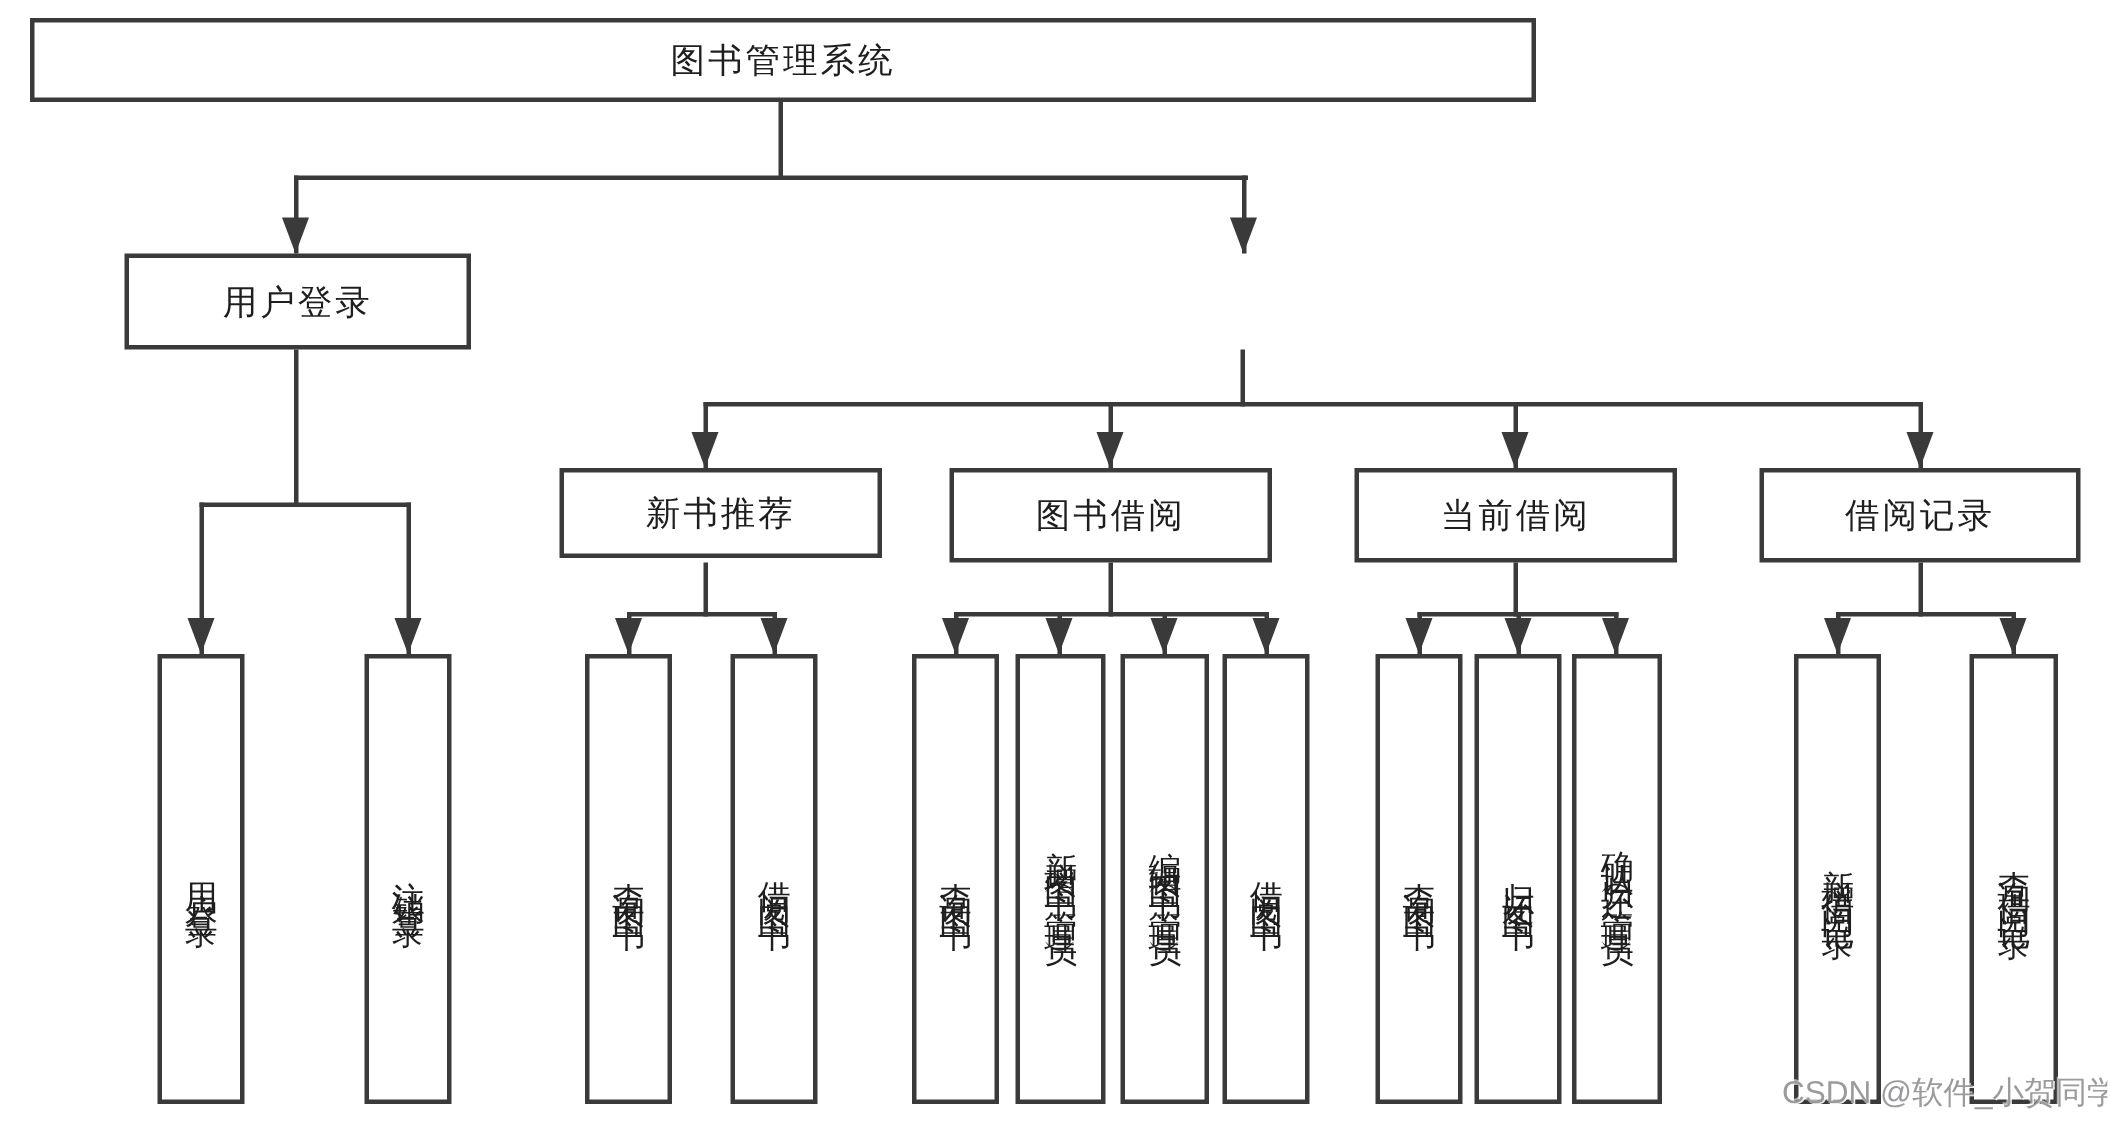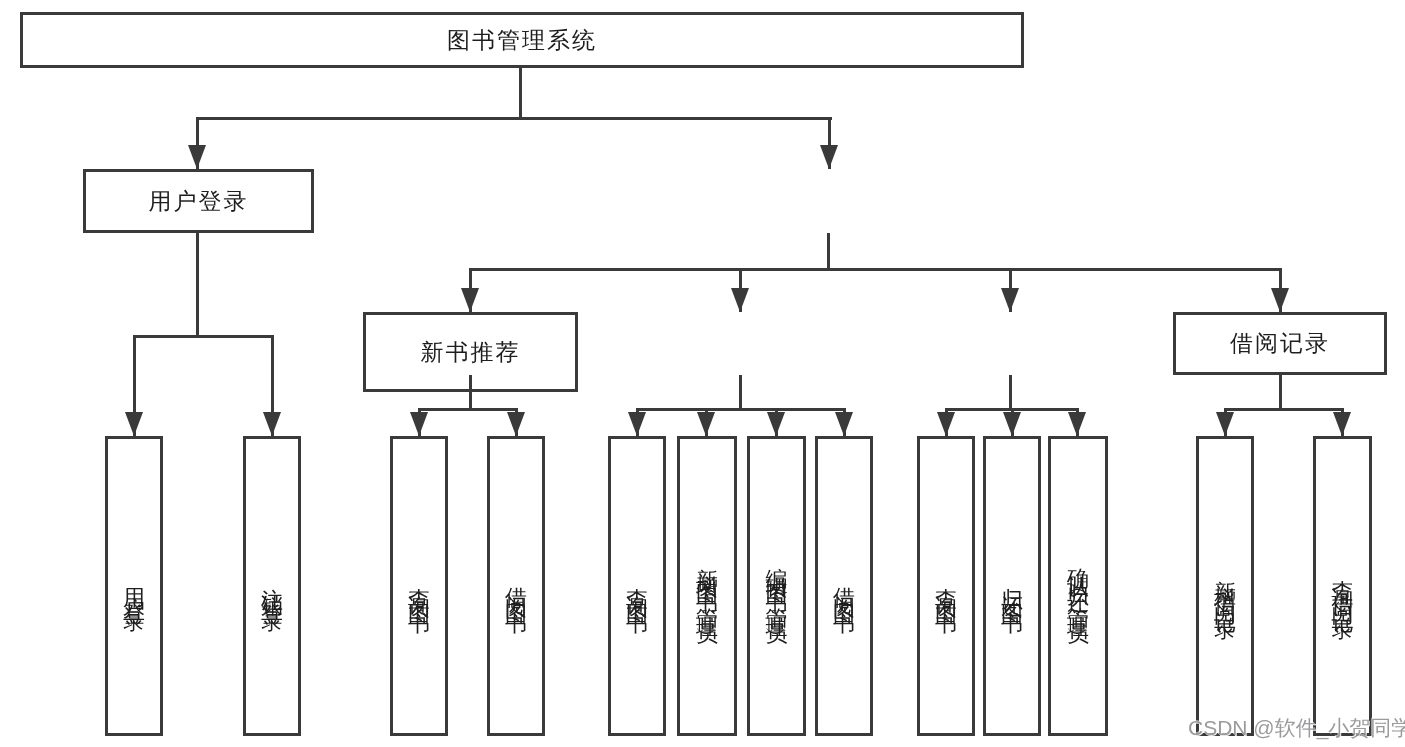--- a/index.html
+++ b/index.html
@@ -45,22 +45,28 @@
 <div class="canvas">
 
   <div class="node" style="left:20px;top:12px;width:1004px;height:56px">
     <span class="lbl">图书管理系统</span>
   </div>
 
   <div class="node" style="left:83px;top:169px;width:231px;height:64px">
     <span class="lbl">用户登录</span>
   </div>
 
-  <div class="node" style="left:363px;top:312px;width:215px;height:80px">
+  <div class="node" style="left:373px;top:312px;width:215px;height:60px">
     <span class="lbl">新书推荐</span>
+  </div>
+  <div class="node" style="left:633px;top:312px;width:215px;height:63px">
+    <span class="lbl">图书借阅</span>
+  </div>
+  <div class="node" style="left:903px;top:312px;width:215px;height:63px">
+    <span class="lbl">当前借阅</span>
   </div>
   <div class="node" style="left:1173px;top:312px;width:214px;height:63px">
     <span class="lbl">借阅记录</span>
   </div>
 
   <div class="leaf" style="left:105px">
     <span class="vlbl">用户登录</span>
   </div>
   <div class="leaf" style="left:243px">
     <span class="vlbl">注销登录</span>

